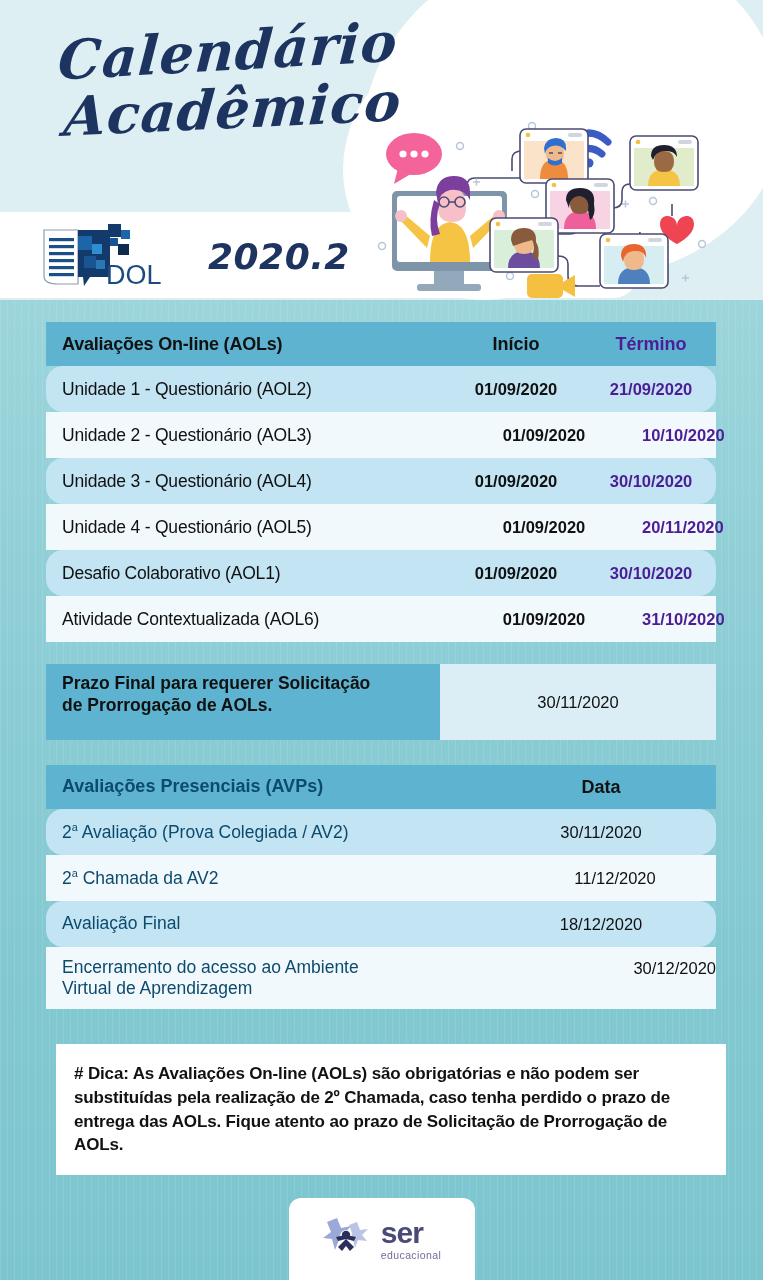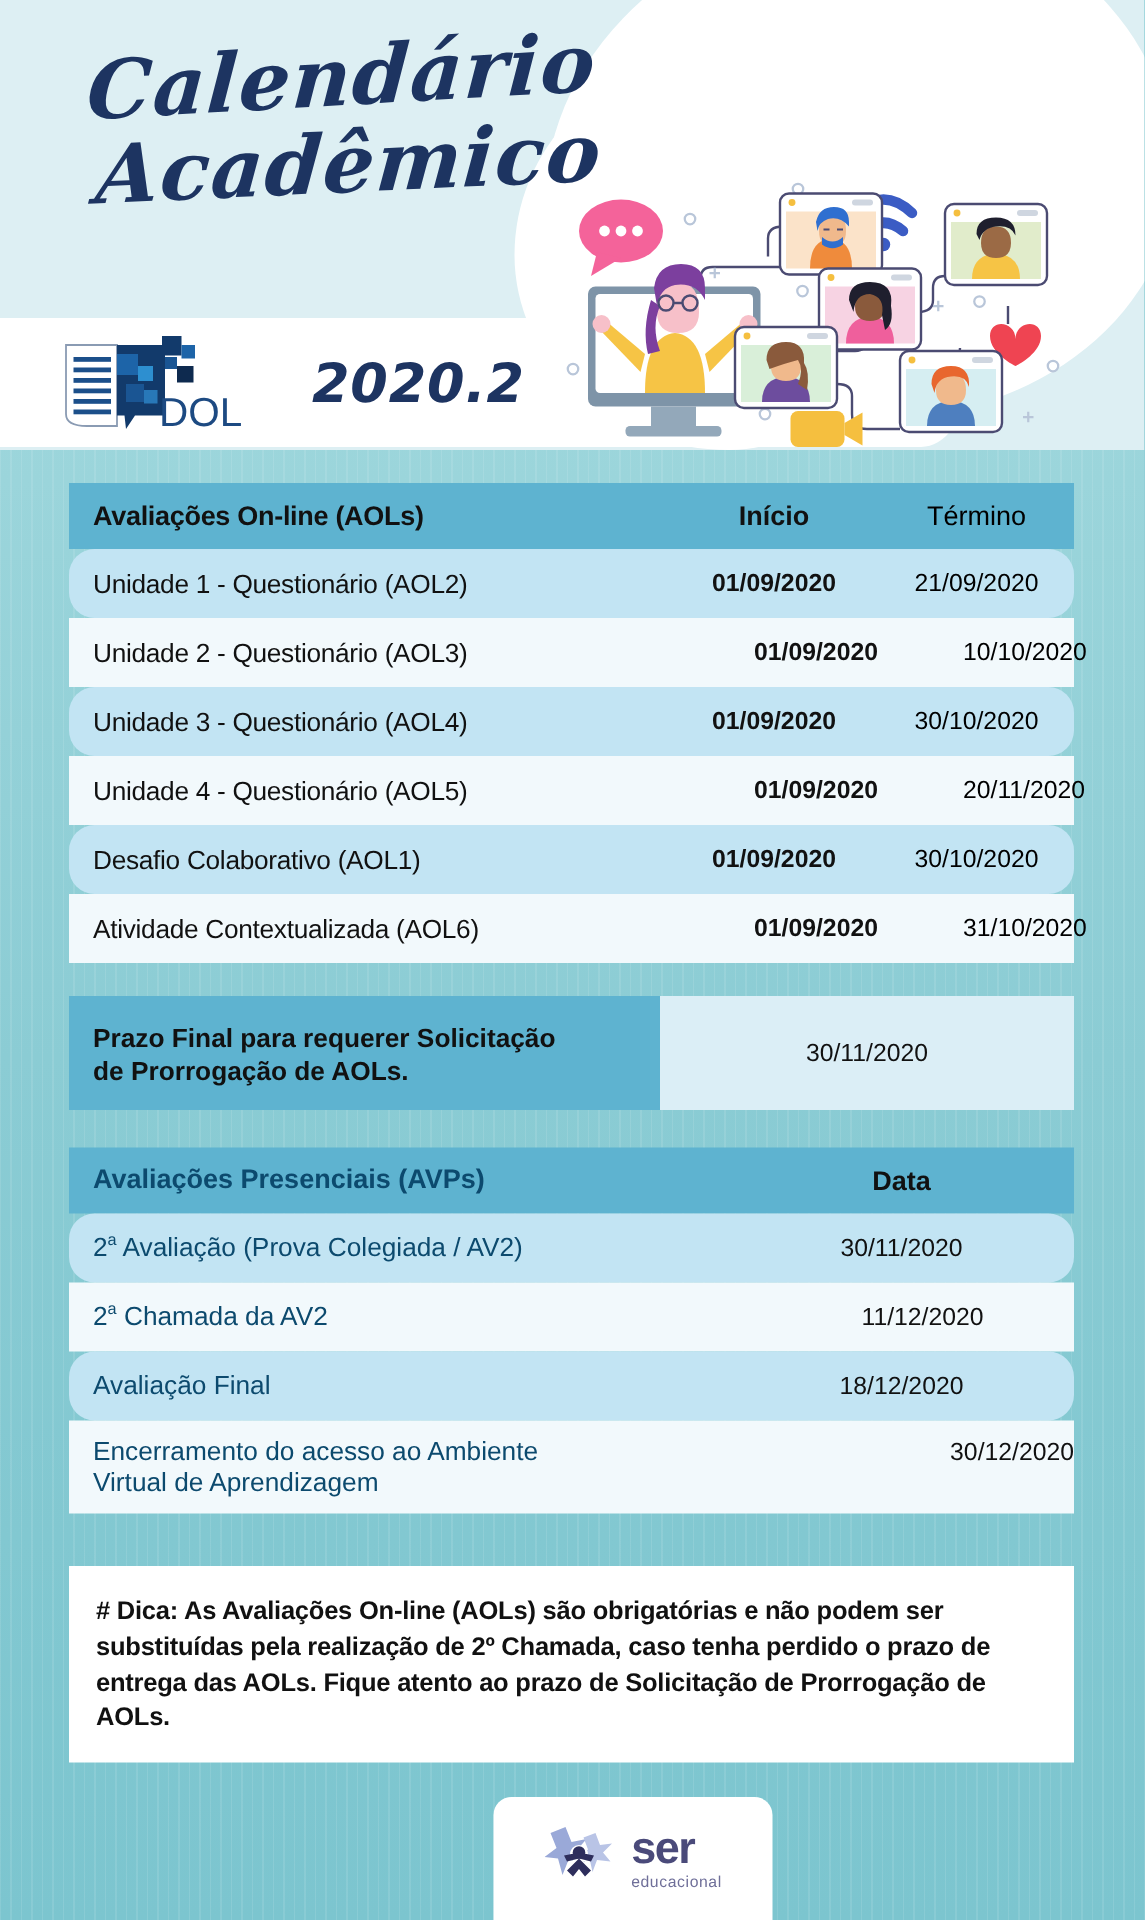--- a/index.html
+++ b/index.html
@@ -86,56 +86,56 @@
   .trow.even{ background:#f2f9fc;gap:28px; }
   .trow.tall{ height:62px; }
 
   .c-name{
     flex:0 0 400px; padding-left:16px;
     font-size:17.5px; color:#111; font-family:"Liberation Sans", sans-serif;
     letter-spacing:-0.2px;
   }
   .trow.hdr .c-name{ font-weight:700; font-size:18px; }
   .c-d1{ flex:0 0 140px; text-align:center; font-size:16.5px; font-weight:700; color:#111; }
-  .c-d2{ flex:1; text-align:center; font-size:16.5px; font-weight:400; color:#000000; }
+  .c-d2{ flex:1; text-align:center; font-size:16.5px; font-weight:700; color:#4c1d95; }
   .trow.hdr .c-d1, .trow.hdr .c-d2{ font-size:18px; }
 
   
   .prazo{ position:absolute; left:46px; width:670px; height:76px; display:flex; z-index:3; }
   .prazo-left{
-    flex:0 0 394px; background:#5eb3d0; display:flex; align-items:flex-end;
+    flex:0 0 394px; background:#5eb3d0; display:flex; align-items:center;
     padding:0 14px 15px 16px;
   }
   .prazo-left span{ font-size:17.5px; font-weight:700; color:#111; line-height:1.22; }
   .prazo-right{
     flex:1; background:#dbeef6; display:flex; align-items:center; justify-content:center;
     font-size:16.5px; color:#111;
   }
 
   
   .c2-name{ flex:0 0 440px; padding-left:16px; font-size:17.5px; color:#0c4a6e; line-height:1.22;}
   .trow.hdr .c2-name{ font-weight:700; font-size:18px; }
   .c2-date{ flex:1; text-align:center; font-size:16.5px; color:#111; }
   .trow.hdr .c2-date{ font-weight:700; font-size:18px; }
 
   
   .dica{
-    position:absolute; left:46px; width:670px; background:#ffffff;
+    position:absolute; left:56px; width:670px; background:#ffffff;
     padding:18px 20px 18px 18px; z-index:3;
   }
   .dica p{
     font-size:17px; font-weight:700; color:#111; line-height:1.40;
     letter-spacing:-0.15px;
   }
 
   
   .footer-card{
     position:absolute; left:289px; top:1198px; width:186px; height:82px;
     background:#ffffff; border-top-left-radius:12px; border-top-right-radius:12px;
-    z-index:3; display:flex; align-items:center; justify-content:center; gap:8px;margin-left:40px;
+    z-index:3; display:flex; align-items:center; justify-content:center; gap:8px;
   }
   .ser-text{ display:flex; flex-direction:column; line-height:1; }
   .ser-word{ font-size:30px; font-weight:700; color:#4a4a7a; letter-spacing:-1px; }
   .ser-sub{ font-size:10.5px; color:#6f6f99; letter-spacing:0.4px; margin-top:2px;}
   sup{ font-size:0.62em; vertical-align:super; }
 </style>
 </head>
 <body>
 
 <div class="bg-base"></div>

